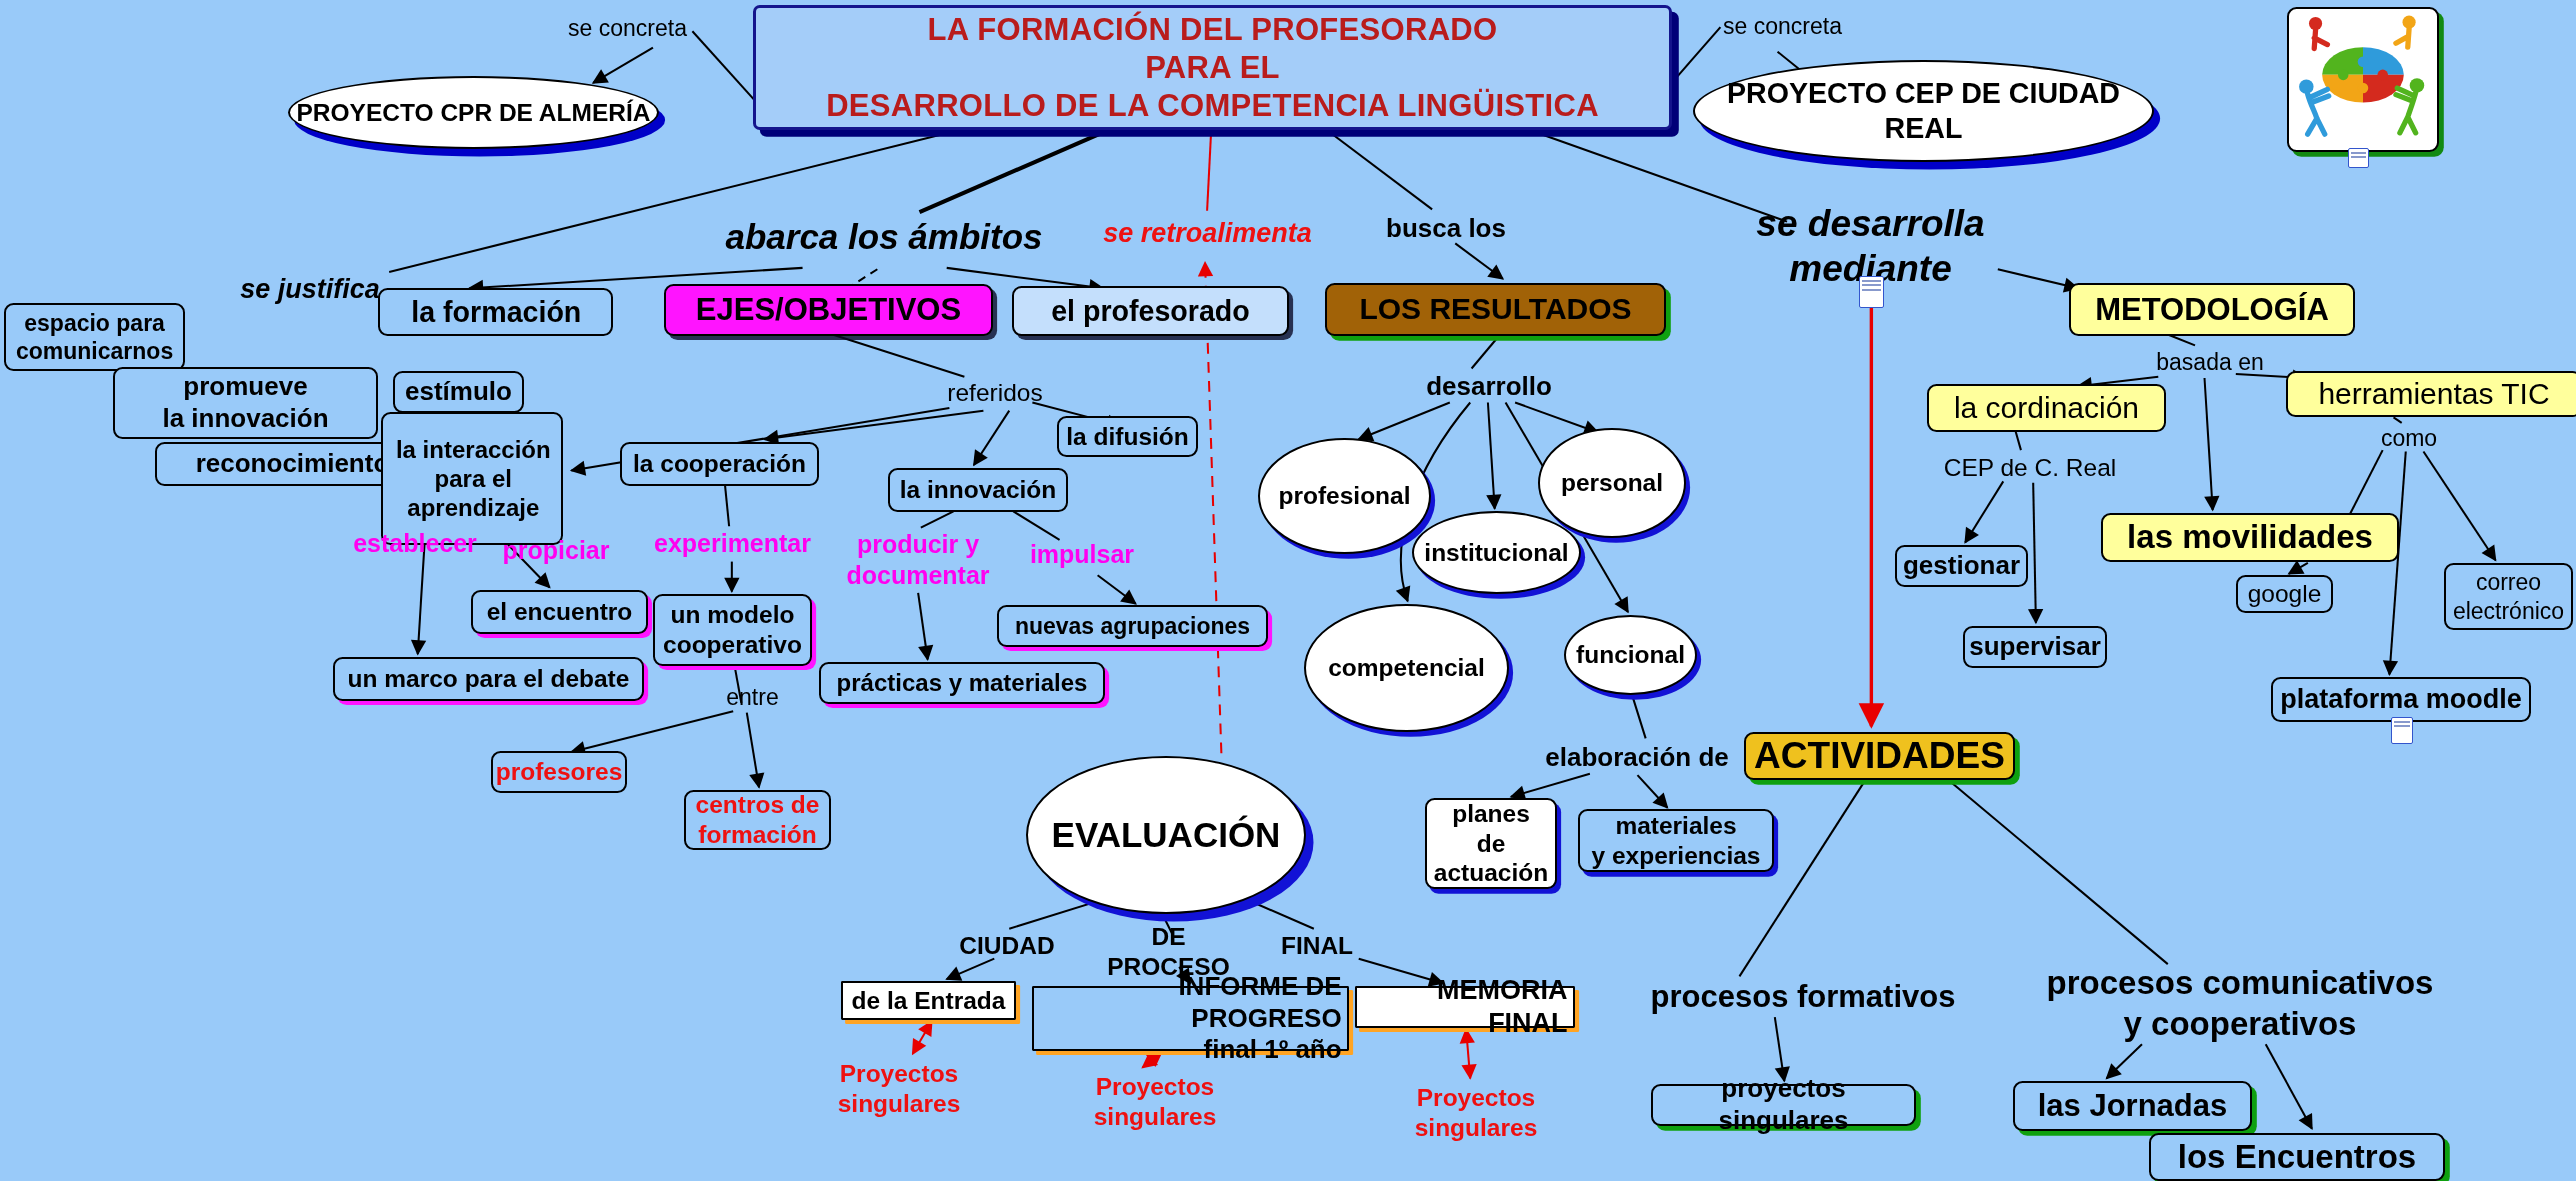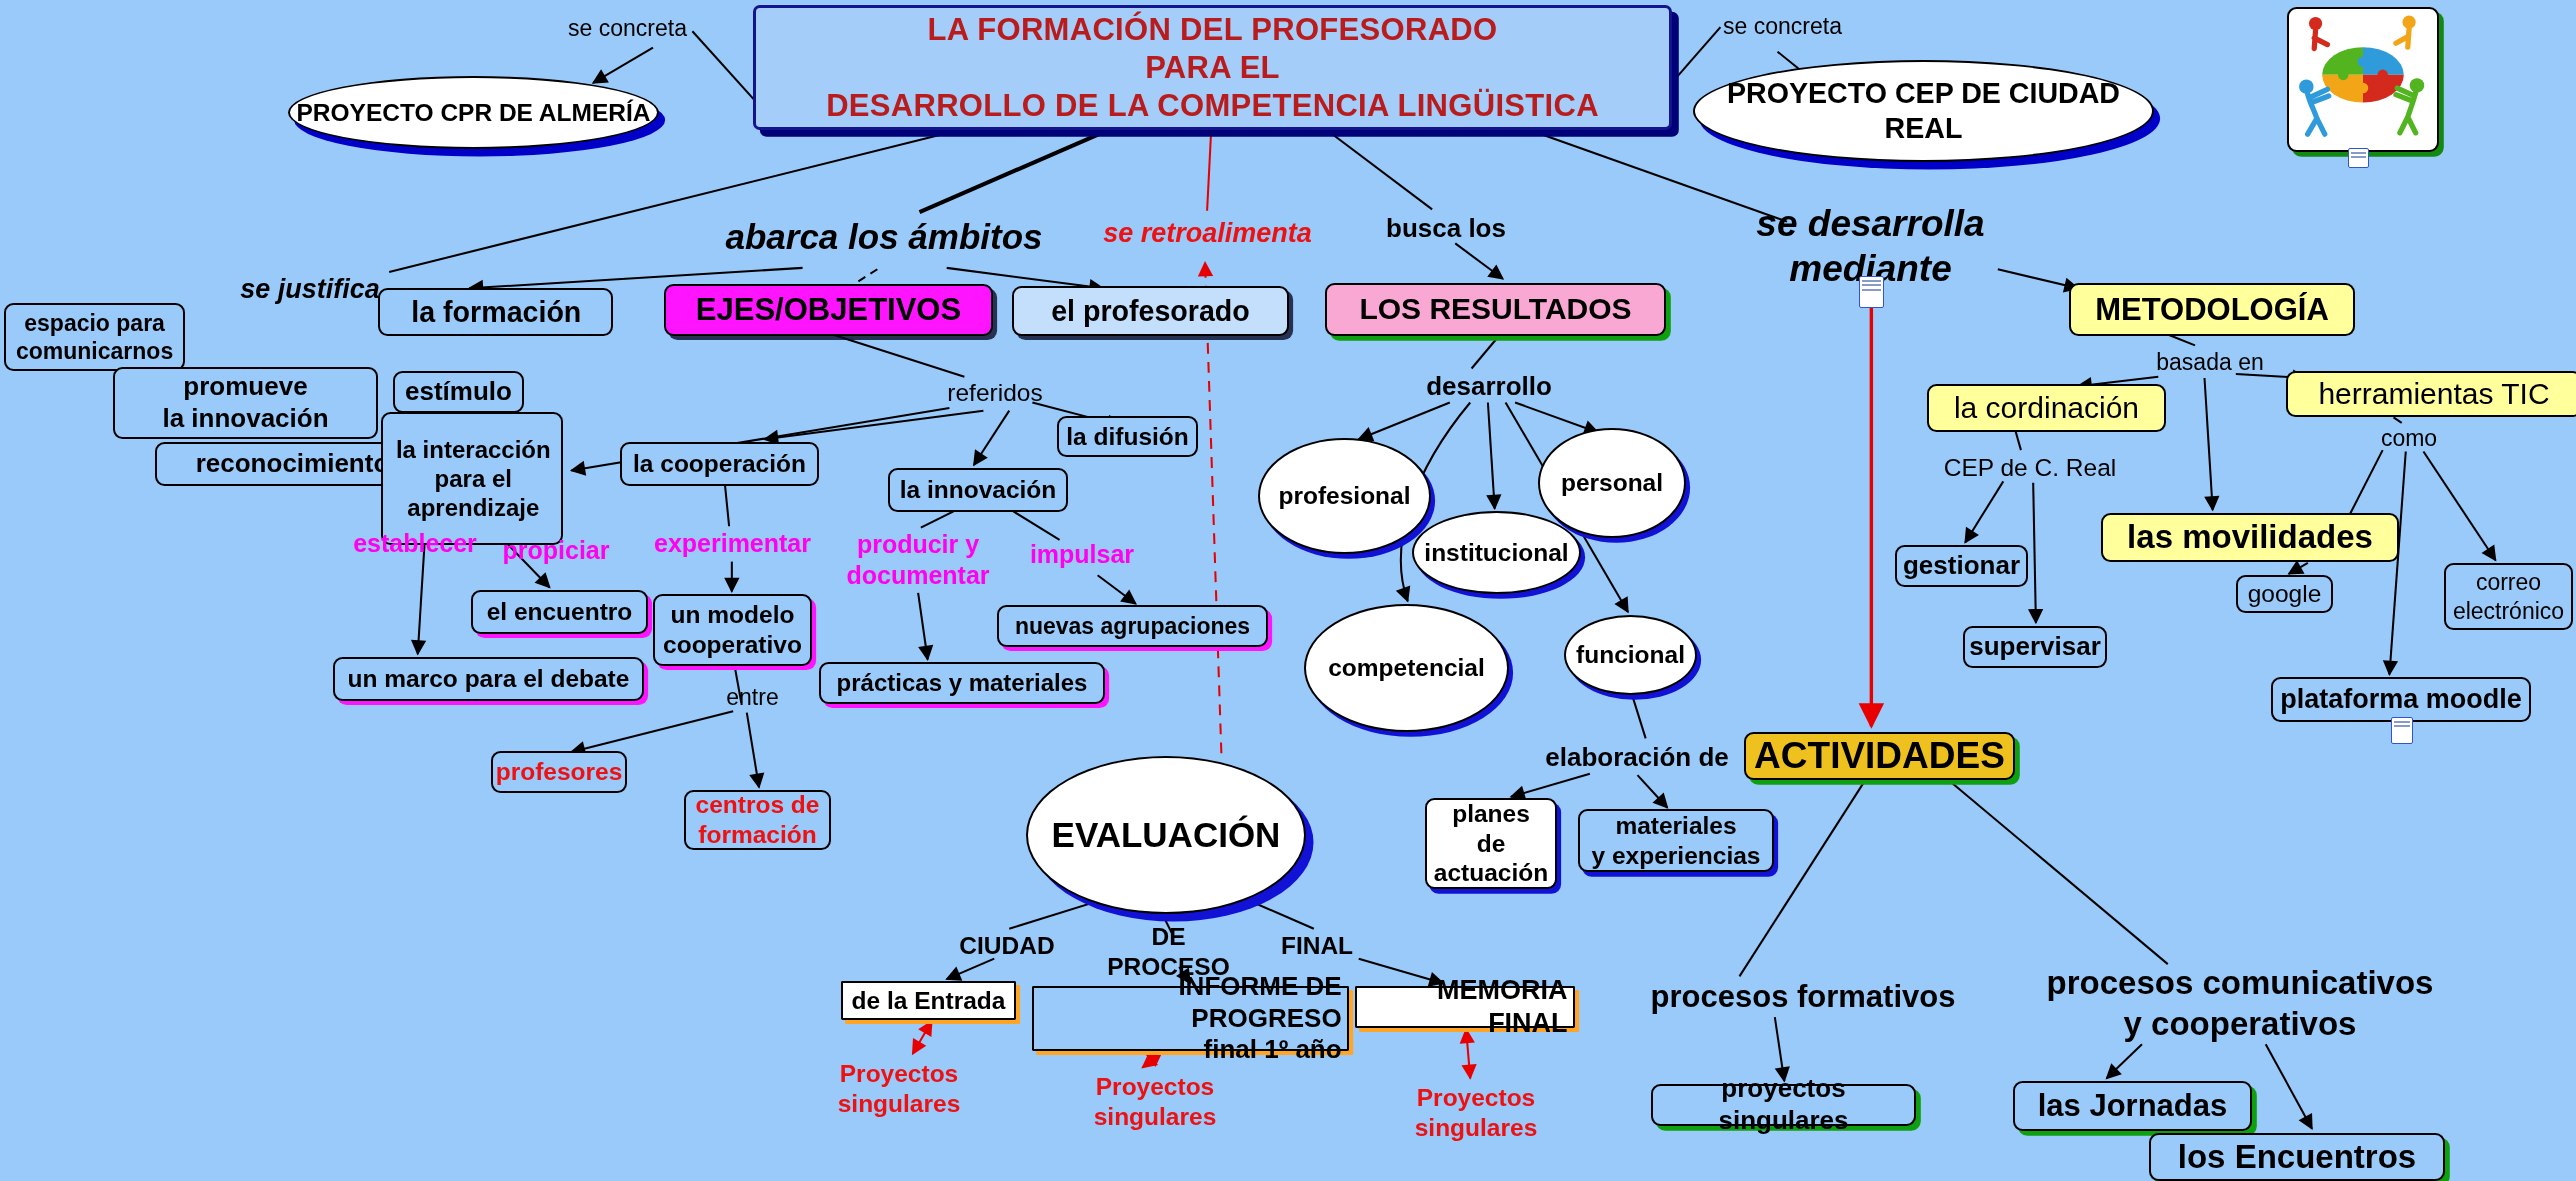--- a/index.html
+++ b/index.html
@@ -18,21 +18,21 @@
   .box{border:2px solid #000;border-radius:9.5px;background:var(--boxbg);}
   .boxsq{border:2px solid #000;border-radius:1.4px;background:var(--boxbg);text-align:right;}
   .label{background:transparent;padding:0;}
   .r{font-weight:normal;}
   .bi{font-weight:bold;font-style:italic;}
   .title{border:3.4px solid #14148C;border-radius:6.8px;color:#b91c1c;background:#A4CDF9;
          box-shadow:6.8px 6.8px 0 #000078;letter-spacing:0.3px;}
   .orange{background:#FF9D00;}
   .paleyellow{background:#FFFF9C;margin-left:36px;}
   .magenta{background:#FF14FF;}
-  .bluebg{background:#f9a8d4;}
+  .bluebg{background:#a16207;}
   .gold{background:#EFC11E;}
   .cyan{background:#12FBFB;}
   .white{background:#FFFFFF;}
   .lighter{background:#C4DFFC;}
   .ellipse{border:2px solid #000;border-radius:50%;background:#fff;}
   .shnavy{box-shadow:6.1px 7.5px 0 #0000C8;}
   .shdark{box-shadow:4.1px 4.1px 0 rgba(10,10,40,.8);}
   .shgreen{box-shadow:4.8px 4.8px 0 #0FA00F;}
   .shmagenta{box-shadow:4.1px 4.1px 0 #FF14FF;}
   .shorange{box-shadow:4.1px 4.1px 0 #FFA424;}

